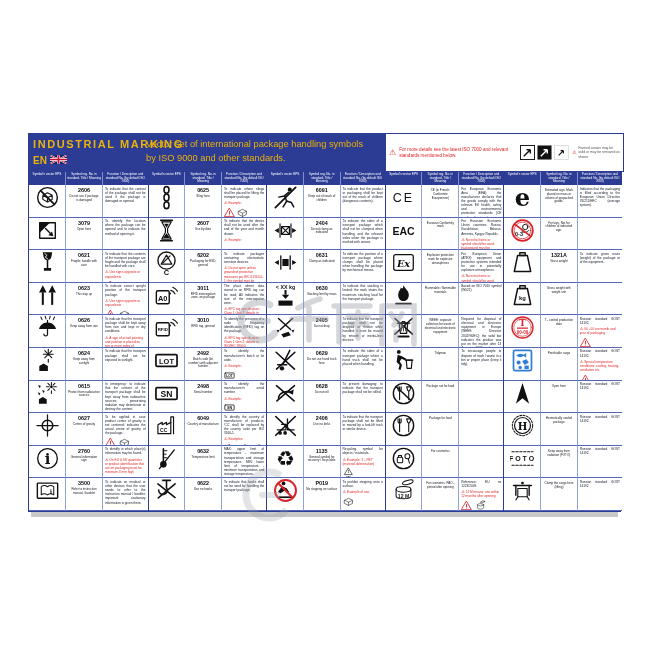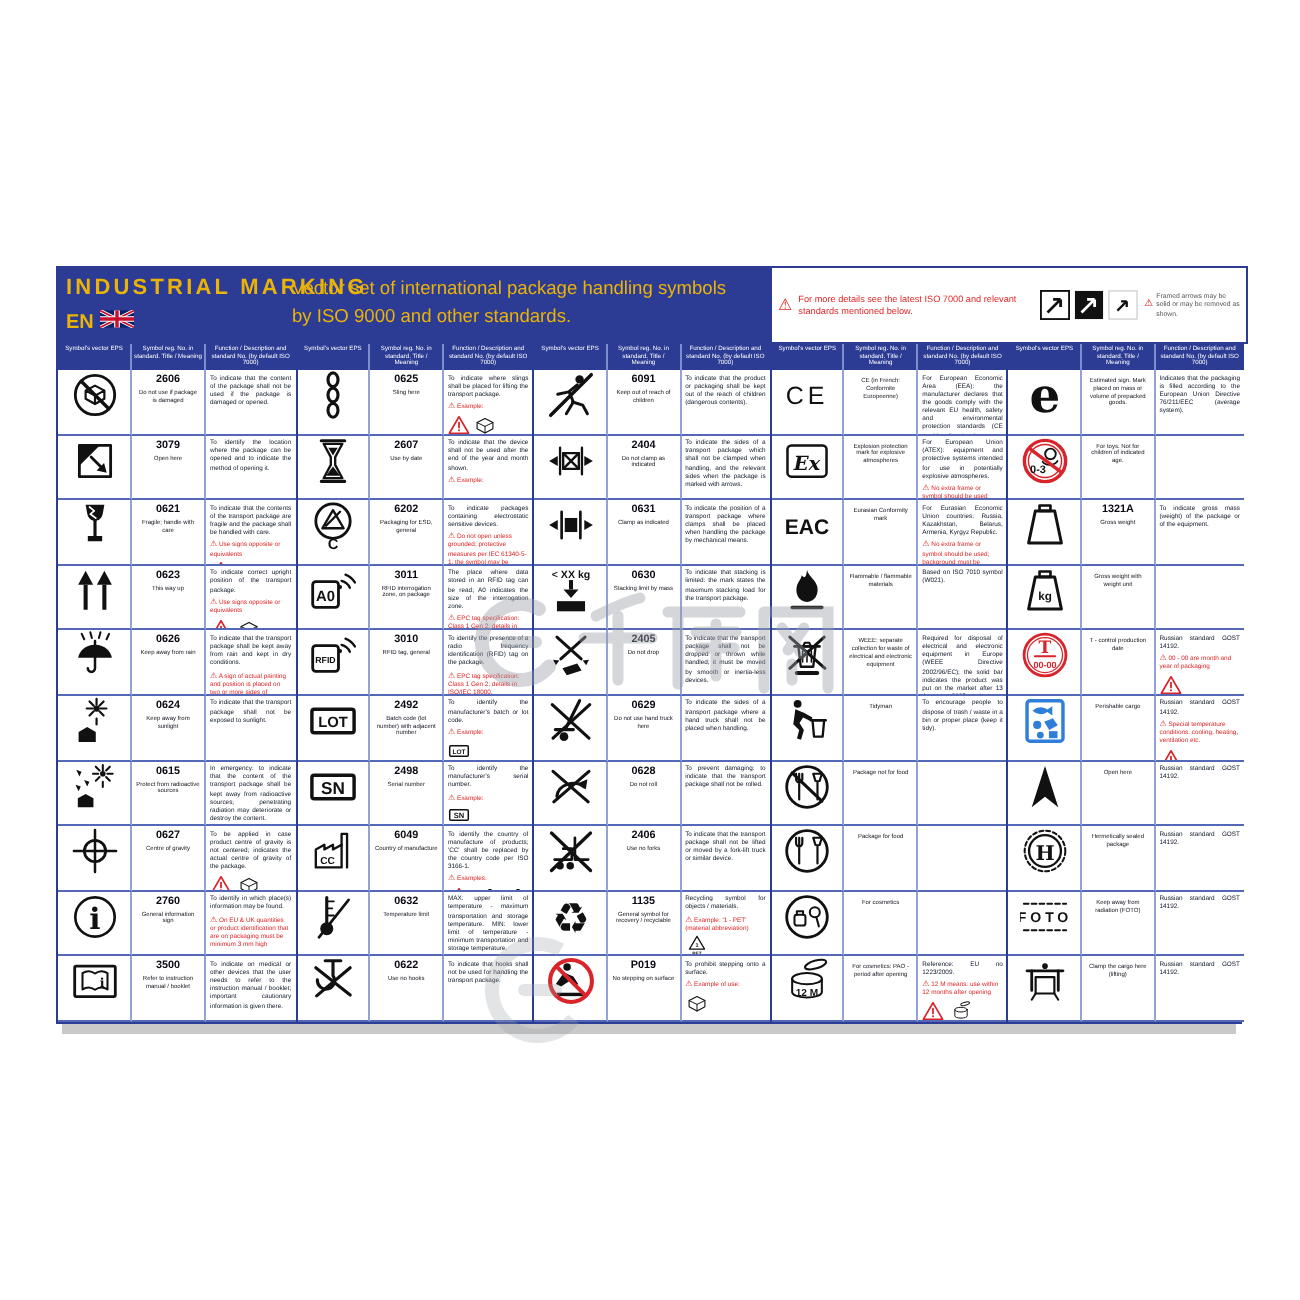--- a/index.html
+++ b/index.html
@@ -783,46 +783,46 @@
               <div class="no"></div>
               <div class="ttl">CE (in French: Conformite Europeenne)</div>
             </div>
             <div class="td desc">
               <div class="dt">For European Economic Area (EEA): the manufacturer declares that the goods comply with the relevant EU health, safety and environmental protection standards (CE marking directives).</div>
             </div>
           </div>
           <div class="trow">
             <div class="td sym">
               <svg class="ic" viewBox="0 0 32 32" width="25" height="25">
+                <text x="16" y="21.5" font-size="13.5" font-weight="bold" text-anchor="middle" fill="#111" stroke="none">EAC</text>
+              </svg>
+            </div>
+            <div class="td num">
+              <div class="no"></div>
+              <div class="ttl">Eurasian Conformity mark</div>
+            </div>
+            <div class="td desc">
+              <div class="dt">For Eurasian Economic Union countries: Russia, Kazakhstan, Belarus, Armenia, Kyrgyz Republic.</div>
+              <div class="dr"><span class="w">⚠</span> <span>No extra frame or symbol should be used; background must be contrast; minimum size 5 mm</span></div>
+            </div>
+          </div>
+          <div class="trow">
+            <div class="td sym">
+              <svg class="ic" viewBox="0 0 32 32" width="25" height="25">
                 <rect x="3.5" y="6" width="25" height="20" rx="2.5" stroke-width="1.6"></rect>
                 <text x="16" y="21.5" font-size="12.5" font-weight="bold" font-style="italic" text-anchor="middle" fill="#111" stroke="none" font-family="DejaVu Serif,serif">Ex</text>
               </svg>
             </div>
             <div class="td num">
               <div class="no"></div>
               <div class="ttl">Explosion protection mark for explosive atmospheres</div>
             </div>
             <div class="td desc">
               <div class="dt">For European Union (ATEX): equipment and protective systems intended for use in potentially explosive atmospheres.</div>
               <div class="dr"><span class="w">⚠</span> <span>No extra frame or symbol should be used</span></div>
-            </div>
-          </div>
-          <div class="trow">
-            <div class="td sym">
-              <svg class="ic" viewBox="0 0 32 32" width="25" height="25">
-                <text x="16" y="21.5" font-size="13.5" font-weight="bold" text-anchor="middle" fill="#111" stroke="none">EAC</text>
-              </svg>
-            </div>
-            <div class="td num">
-              <div class="no"></div>
-              <div class="ttl">Eurasian Conformity mark</div>
-            </div>
-            <div class="td desc">
-              <div class="dt">For Eurasian Economic Union countries: Russia, Kazakhstan, Belarus, Armenia, Kyrgyz Republic.</div>
-              <div class="dr"><span class="w">⚠</span> <span>No extra frame or symbol should be used; background must be contrast; minimum size 5 mm</span></div>
             </div>
           </div>
           <div class="trow">
             <div class="td sym">
               <svg class="ic" viewBox="0 0 32 32" width="25" height="25">
                 <path fill="#111" stroke="none" d="M16 2.5c1.4 4.6 5.6 6.2 6.6 10.8 1 4.8-1.7 9.7-6.6 9.7s-7.6-4.9-6.6-9.7c.7-3.4 2.8-4.4 3.2-7.4 1.5 2 3 1.6 3.4-3.4z"></path>
                 <path stroke-width="2.2" d="M6.5 26.5h19"></path>
               </svg>
             </div>
             <div class="td num">

